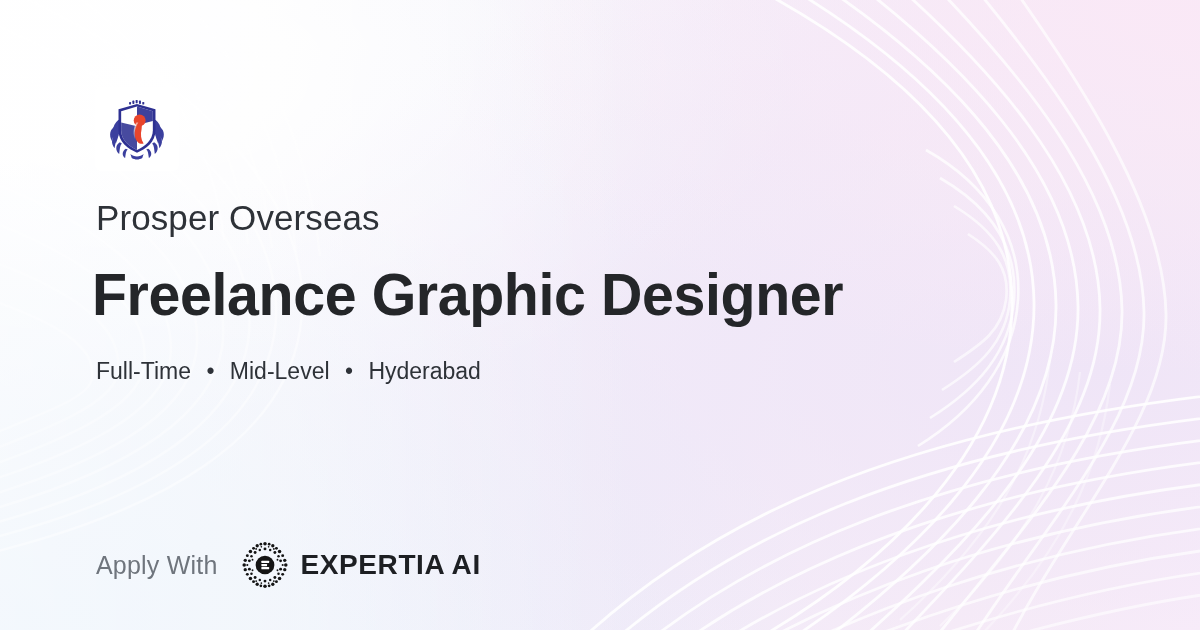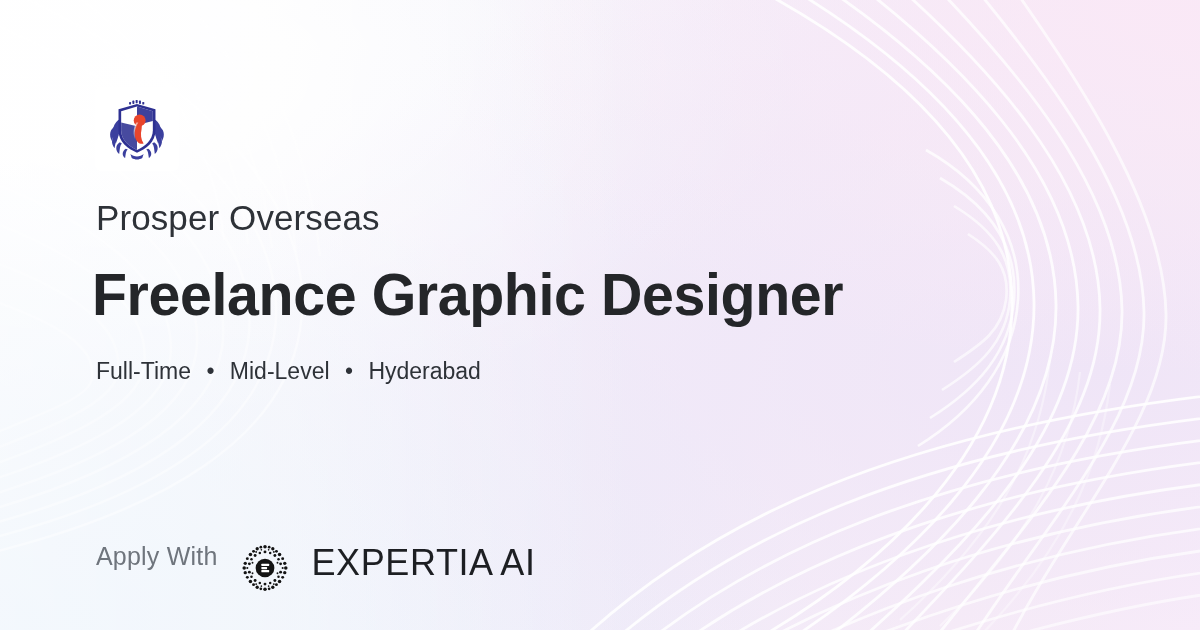--- a/index.html
+++ b/index.html
@@ -92,39 +92,40 @@
     color:#2e3238;
     line-height:1.2;
     white-space:nowrap;
   }
   #meta .dot { padding:0 9px; }
 
   #footer {
     position:absolute;
     left:0; top:542px;
     display:flex;
+    align-items:center;
     height:46px;
   }
   #apply-label {
     font-size:25px;
     font-weight:400;
     color:#6f757d;
     letter-spacing:0.2px;
     white-space:nowrap;
   }
   #expertia-logo {
     width:52px; height:52px;
     margin-left:22px;
     display:block;
     flex:none;
   }
   #expertia-word {
-    margin-left:20px;
-    font-size:36px;
-    font-weight:400;
+    margin-left:9px;
+    font-size:28px;
+    font-weight:700;
     letter-spacing:0.6px;
     color:#1d1f23;
     white-space:nowrap;
   }
 </style>
 </head>
 <body>
 
 <div id="card">
 

